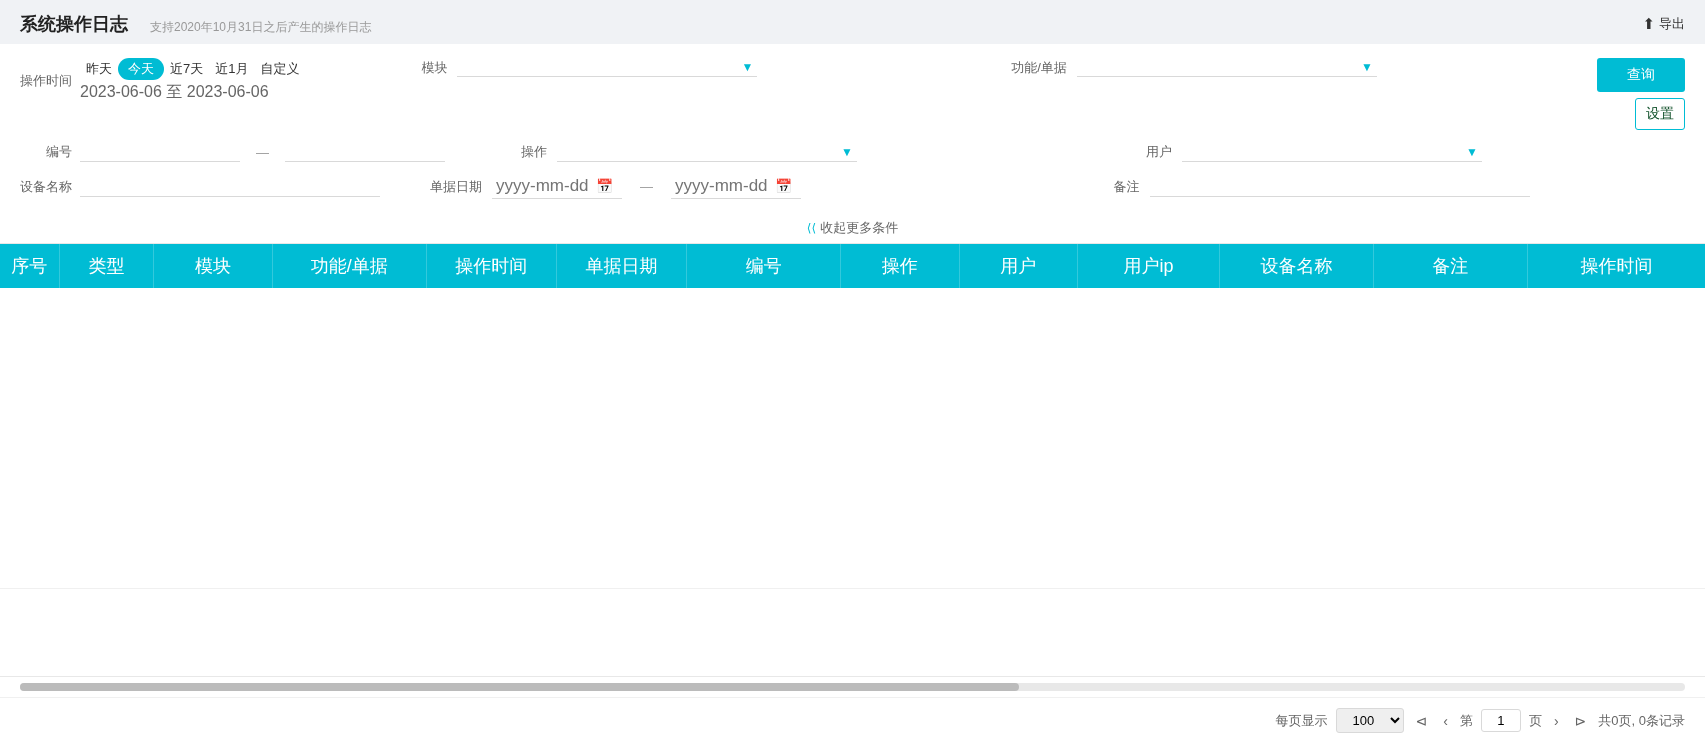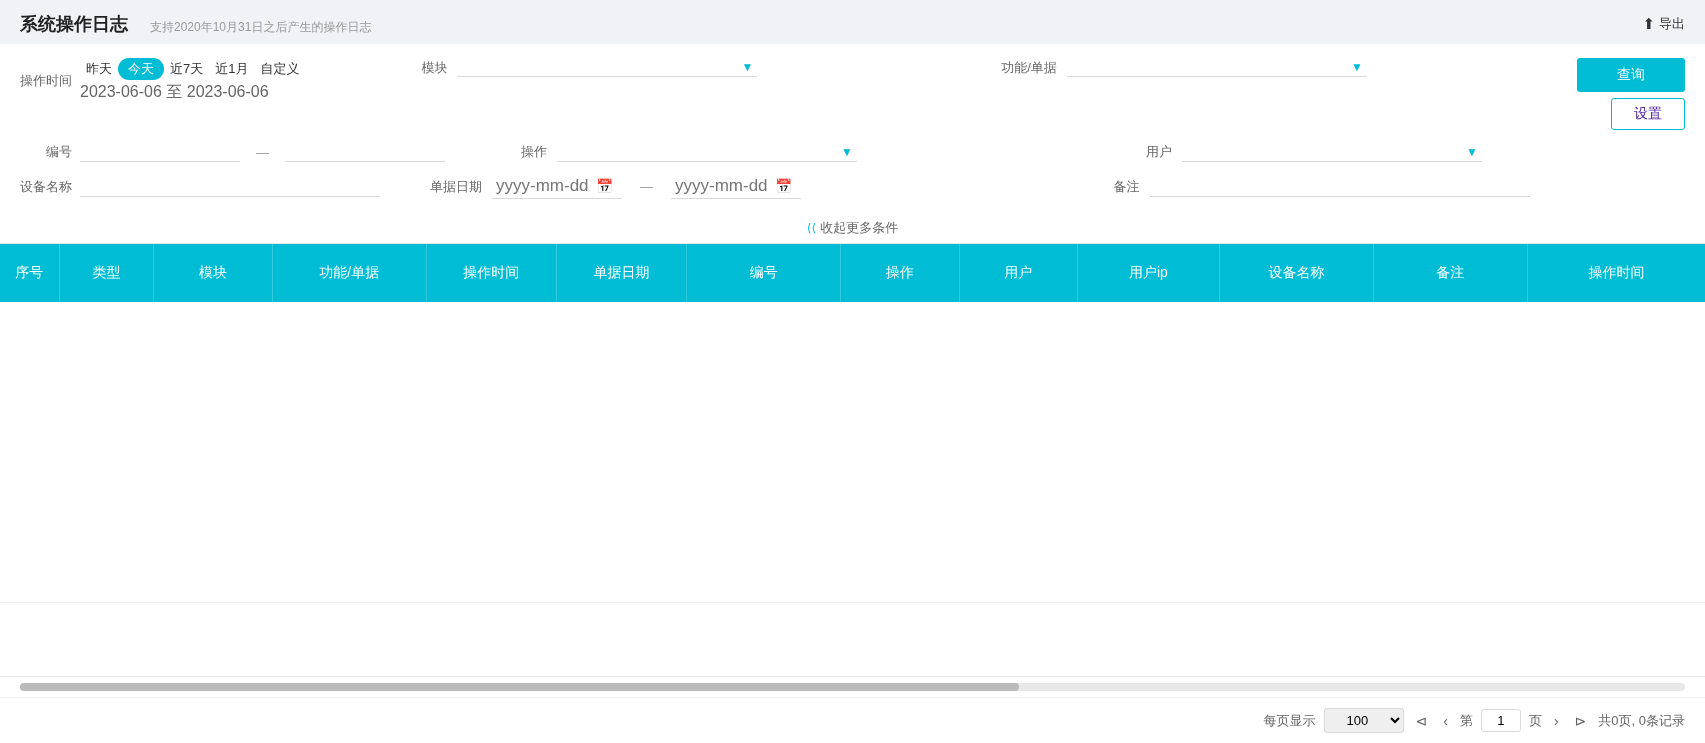--- a/index.html
+++ b/index.html
@@ -35,47 +35,47 @@
     .text-input { border: none; border-bottom: 1px solid #d9d9d9; outline: none; font-size: 13px; padding: 2px 4px; width: 160px; background: transparent; }
     .text-input.wide { width: 220px; }
     .range-dash { margin: 0 8px; color: #999; }
 
     
     .date-input-wrap { display: flex; align-items: center; border-bottom: 1px solid #d9d9d9; padding: 2px 4px; min-width: 130px; }
     .date-input { border: none; outline: none; font-size: 17px; background: transparent; color: #7f1d1d; width: 100px; }
     .calendar-icon { color: #00bcd4; font-size: 14px; cursor: pointer; }
 
     
-    .query-btn { background: #00bcd4; color: #fff; border: none; border-radius: 3px; padding: 8px 40px; font-size: 14px; cursor: pointer; }
-    .settings-btn { background: #fff; color: #4c1d95; border: 1px solid #00bcd4; border-radius: 3px; padding: 6px 22px; font-size: 14px; cursor: pointer; }
+    .query-btn { background: #00bcd4; color: #fff; border: none; border-radius: 3px; padding: 8px 30px; font-size: 14px; cursor: pointer; }
+    .settings-btn { background: #fff; color: #14532d; border: 1px solid #00bcd4; border-radius: 3px; padding: 6px 10px; font-size: 14px; cursor: pointer; }
 
     
     .collapse-bar { display: flex; justify-content: center; align-items: center; padding: 6px 0; background: #fff; border-bottom: 1px solid #e8e8e8; cursor: pointer; }
     .collapse-text { color: #666; font-size: 13px; display: flex; align-items: center; gap: 4px; }
     .collapse-icon { color: #00bcd4; font-size: 12px; }
 
     
     .table-container { background: #fff; flex: 1; overflow: hidden; }
     .data-table { width: 100%; border-collapse: collapse; table-layout: fixed; }
     .data-table thead tr { background: #00bcd4; }
-    .data-table thead th { color: #fff; font-size: 14px; font-weight: normal; padding: 20px 8px; text-align: center; border-right: 1px solid rgba(255,255,255,0.2); white-space: nowrap; }
+    .data-table thead th { color: #fff; font-size: 18px; font-weight: normal; padding: 10px 8px; text-align: center; border-right: 1px solid rgba(255,255,255,0.2); white-space: nowrap; }
     .data-table thead th:last-child { border-right: none; }
     .data-table tbody tr { border-bottom: 1px solid #f0f0f0; }
     .data-table tbody td { padding: 8px; text-align: center; font-size: 13px; }
     .empty-body { height: 300px; }
 
     
     .scrollbar-area { background: #fff; padding: 6px 0; border-top: 1px solid #e8e8e8; }
     .scrollbar-track { height: 8px; background: #e8e8e8; border-radius: 4px; margin: 0 20px; }
     .scrollbar-thumb { height: 8px; background: #bbb; border-radius: 4px; width: 60%; }
 
     
     .pagination-area { background: #fff; padding: 10px 20px; display: flex; justify-content: flex-end; align-items: center; gap: 8px; border-top: 1px solid #f0f0f0; }
     .page-label { color: #666; font-size: 13px; }
-    .page-size-select { border: 1px solid #d9d9d9; border-radius: 3px; padding: 3px 18px; font-size: 13px; cursor: pointer; }
+    .page-size-select { border: 1px solid #d9d9d9; border-radius: 3px; padding: 3px 12px; font-size: 13px; cursor: pointer; }
     .page-nav-btn { background: none; border: none; color: #666; font-size: 14px; cursor: pointer; padding: 2px 4px; }
     .page-nav-btn:disabled { color: #ccc; cursor: default; }
     .page-input { border: 1px solid #d9d9d9; border-radius: 3px; width: 40px; text-align: center; padding: 3px; font-size: 13px; }
     .page-info { color: #666; font-size: 13px; }
 
     
     .filter-section { background: #fff; }
     .row1 { display: flex; align-items: flex-start; padding: 14px 20px 0 20px; gap: 30px; }
     .row2 { display: flex; align-items: center; padding: 12px 20px 0 20px; gap: 30px; }
     .row3 { display: flex; align-items: center; padding: 12px 20px 14px 20px; gap: 30px; }

